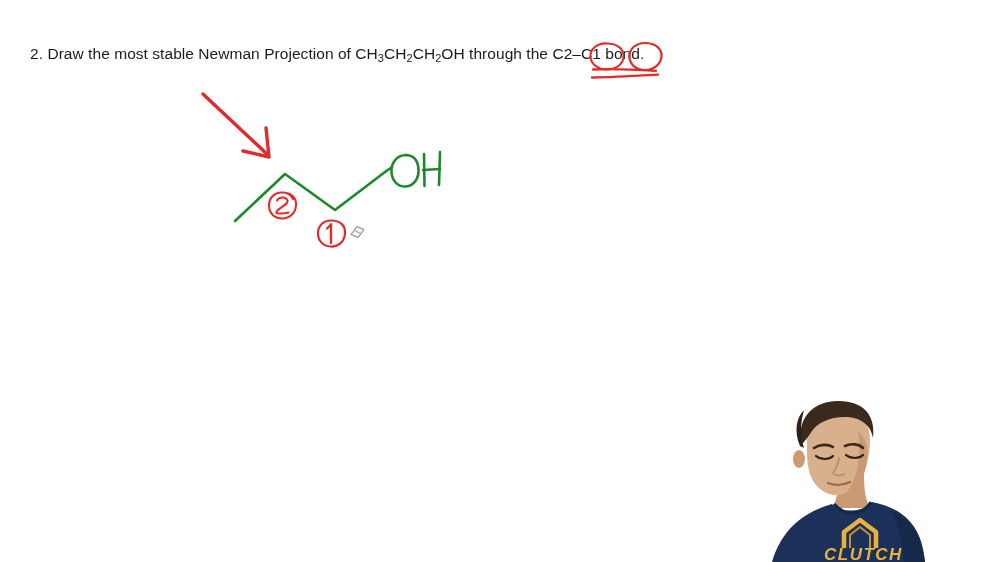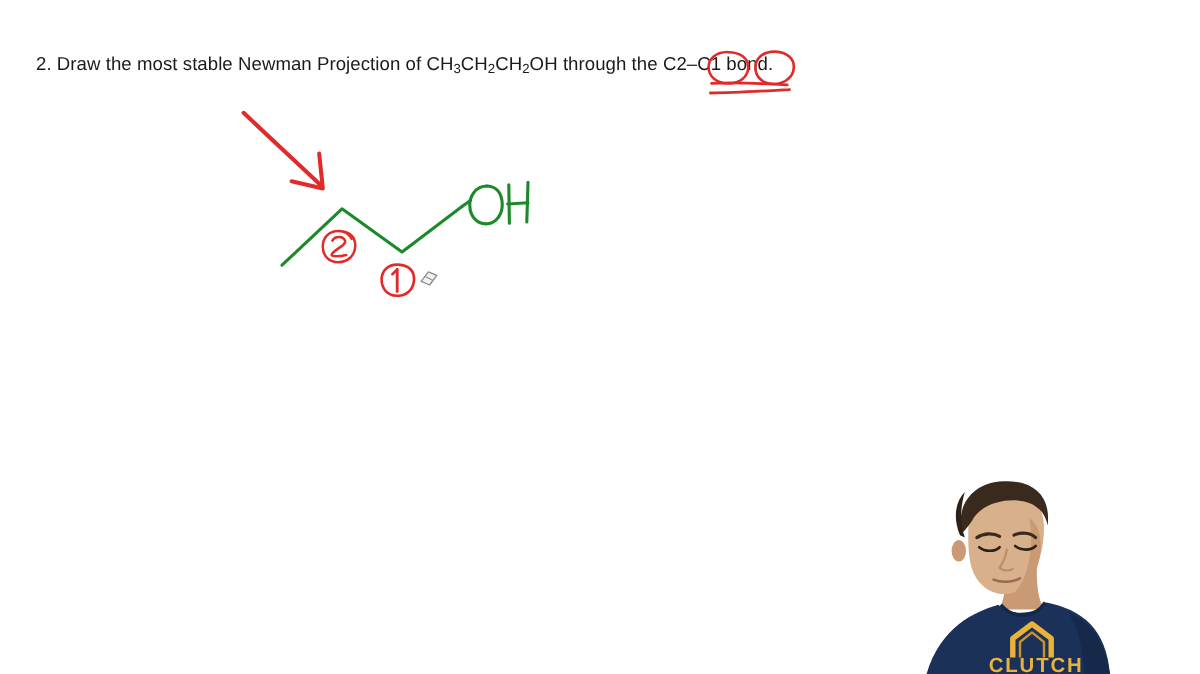--- a/index.html
+++ b/index.html
@@ -50,20 +50,21 @@
   }
 
   
   #webcam-overlay {
     position: absolute;
     left: 740px;
     top: 398px;
     width: 260px;
     height: 164px;
     overflow: hidden;
+    font-style: italic;
   }
   #webcam-overlay svg { display: block; }
 
   .hidden-label {
     position: absolute;
     width: 1px;
     height: 1px;
     overflow: hidden;
     clip: rect(0 0 0 0);
     white-space: nowrap;

